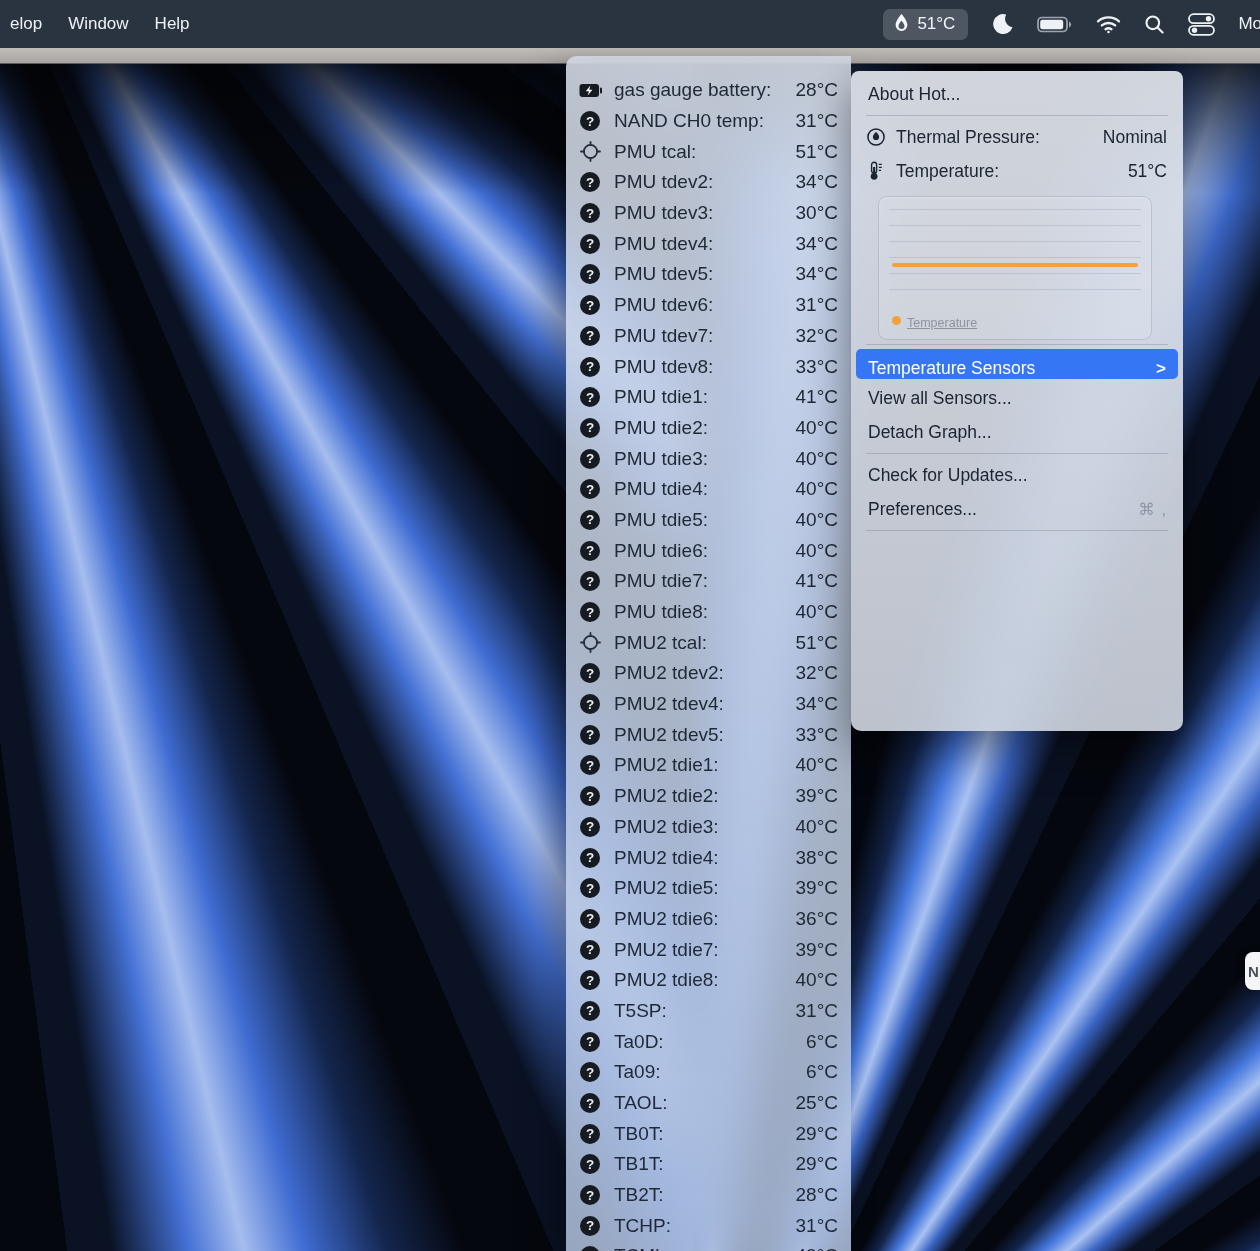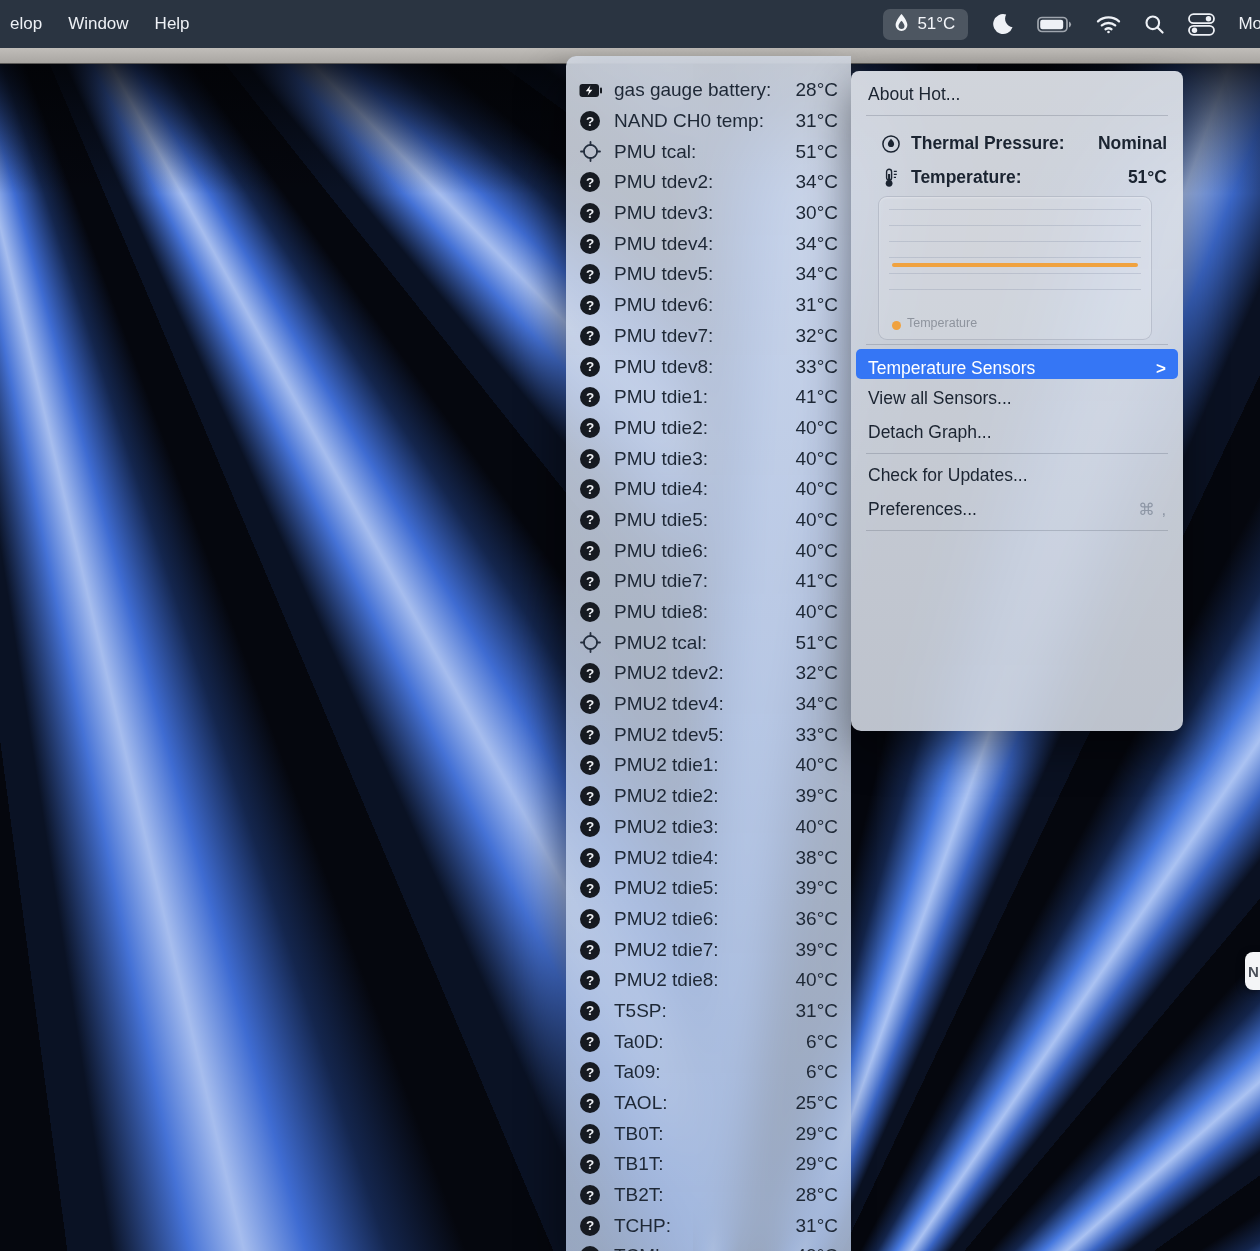--- a/index.html
+++ b/index.html
@@ -73,38 +73,38 @@
   .app-menu { position:absolute; left:851px; top:48px; width:332px; height:660px;
     border-radius:8px 8px 10px 10px;
     background:linear-gradient(180deg, rgba(220,224,231,0.95), rgba(203,209,219,0.93));
     backdrop-filter:blur(22px) saturate(1.1);
     -webkit-backdrop-filter:blur(22px) saturate(1.1);
     box-shadow:0 18px 44px rgba(0,0,0,0.45);
     padding:6px 0 8px 0; font-size:17.5px; color:#1b2431; z-index:21;margin-top:23px; }
   .mi { height:34px; display:flex; align-items:center; padding:0 16px 0 17px; }
   .mi .short { margin-left:auto; color:#8d96a5; font-size:16.5px; letter-spacing:1px; }
   .sep { height:1px; background:rgba(58,68,88,0.22); margin:4px 15px; }
-  .info { height:34px; display:flex; align-items:flex-end; padding:0 16px 0 30px; gap:10px;font-weight:bold; }
+  .info { height:34px; display:flex; align-items:center; padding:0 16px 0 15px; gap:10px; }
   .info .ival { margin-left:auto; }
   .mi-highlight { background:#3576f5; color:#fff; border-radius:5px;
     margin:2px 5px; padding:0 12px; height:30px; font-weight:500;align-items:flex-end; }
   .mi-highlight .chev { margin-left:auto; font-weight:700; font-size:17px; }
 
   
   .graph { margin:8px 31px 4px 27px; height:144px; border-radius:9px;
     background:rgba(255,255,255,0.12);
     border:1px solid rgba(110,120,140,0.28);
     box-shadow:inset 0 1px 2px rgba(255,255,255,0.28);
     position:relative; }
   .grid { position:absolute; left:10px; right:10px; top:12px; bottom:34px;
     background:repeating-linear-gradient(180deg, rgba(120,132,156,0.25) 0 1px, transparent 1px 16px); }
   .tline { position:absolute; left:13px; right:13px; top:66px; height:4px;
     border-radius:2px; background:#f0a23f; }
   .legend { position:absolute; left:13px; bottom:9px; display:flex;
-    align-items:flex-end; gap:6px; font-size:12.5px; color:#8e949e; }
+    align-items:flex-start; gap:6px; font-size:12.5px; color:#8e949e;text-decoration:underline; }
   .ldot { width:9px; height:9px; border-radius:50%; background:#f0a23f; }
 
   svg { display:block; }
 </style>
 </head>
 <body>
 
 <div class="screen">
 
   <div class="wallpaper">

